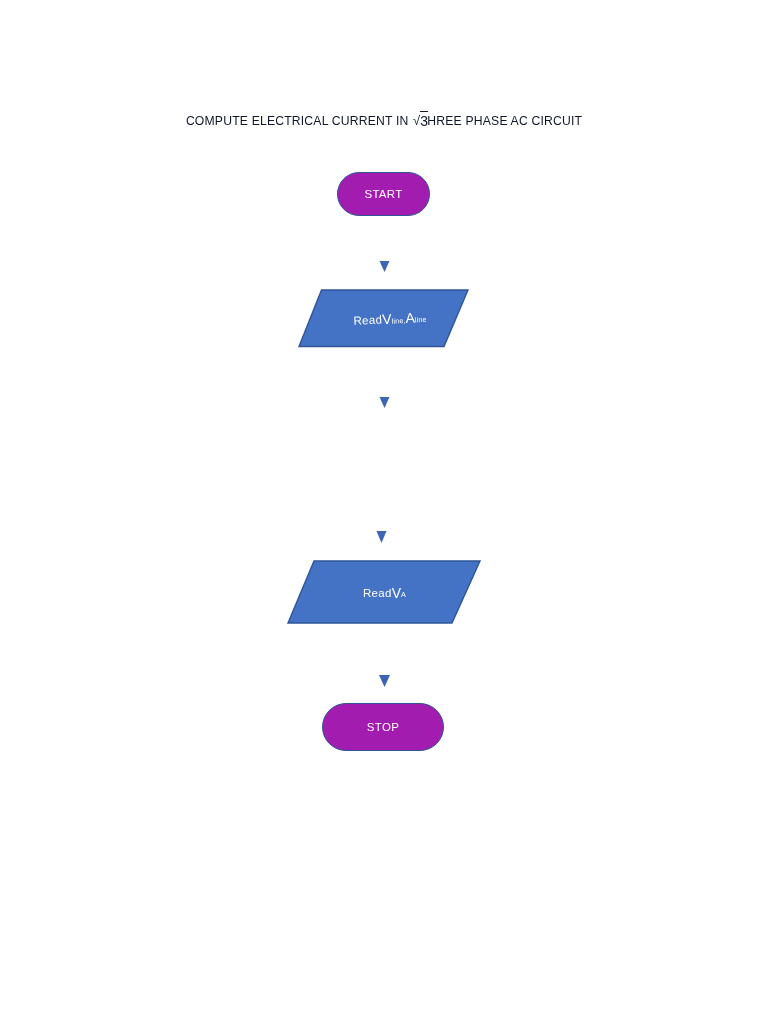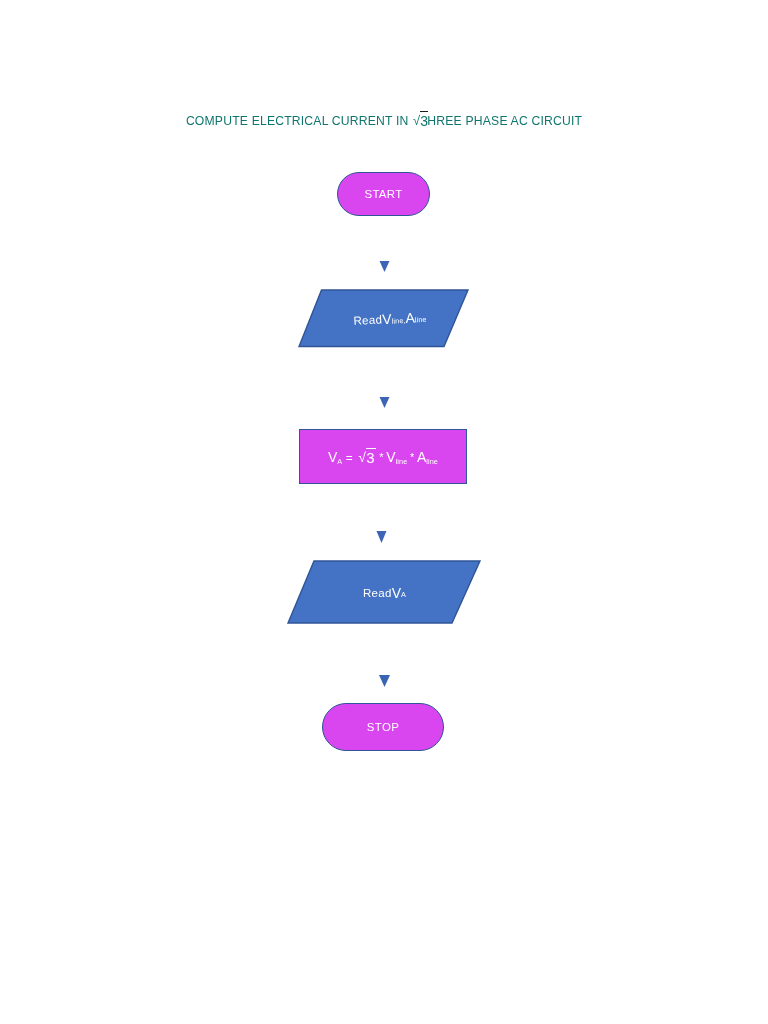--- a/index.html
+++ b/index.html
@@ -28,21 +28,21 @@
 
   
   #chart-title {
     position: absolute;
     left: 0;
     top: 112px;
     width: 768px;
     text-align: center;
     font-size: 12.2px;
     letter-spacing: 0.18px;
-    color: #0f766e;
+    color: #0f172a;
     white-space: nowrap;
   }
   #chart-title .radical {
     display: inline-block;
     position: relative;
     font-size: 13.5px;
     margin: 0 -1px 0 1px;
     vertical-align: baseline;
   }
   #chart-title .radical .rad-sign {
@@ -59,21 +59,21 @@
     top: -1px;
     width: 8px;
     height: 1px;
     background: #1a1a1a;
   }
 
   
   .node {
     position: absolute;
     box-sizing: border-box;
-    background: #d946ef;
+    background: #a21caf;
     border: 1.4px solid #2F5597;
   }
   .terminator {
     border-radius: 999px;
   }
   .process {
     border-radius: 0;
   }
   .io {
     border: none;
@@ -197,25 +197,20 @@
           <stop offset="0%" stop-color="#AFC5E7"></stop>
           <stop offset="55%" stop-color="#7093D2"></stop>
           <stop offset="100%" stop-color="#3C66B5"></stop>
         </linearGradient>
       </defs>
       <line x1="12.5" y1="1" x2="12.5" y2="34" stroke="url(#g2)" stroke-width="1.5"></line>
       <polygon points="7.5,31 17.5,31 12.5,42" fill="#3C66B5"></polygon>
     </svg>
   </div>
 
-  <div class="node process" style="left:299px; top:429px; width:168px; height:55px;">
-    <div class="node-label">
-      <span class="formula"><span class="bigvar">V</span><sub class="sm">A</sub><span> = </span><span class="rad"><span class="sign">√</span><span class="val">3</span><span class="bar"></span></span><span class="star">*</span><span class="bigvar">V</span><sub class="sm">line</sub><span class="star">*</span><span class="bigvar">A</span><sub class="sm">line</sub></span>
-    </div>
-  </div>
 
   <div class="connector" style="left:369px; top:501px; width:26px; height:48px;">
     <svg width="26" height="48" viewBox="0 0 26 48">
       <defs>
         <linearGradient id="g3" x1="0" y1="0" x2="0" y2="1">
           <stop offset="0%" stop-color="#B6CAE9"></stop>
           <stop offset="55%" stop-color="#7396D4"></stop>
           <stop offset="100%" stop-color="#3C66B5"></stop>
         </linearGradient>
       </defs>

